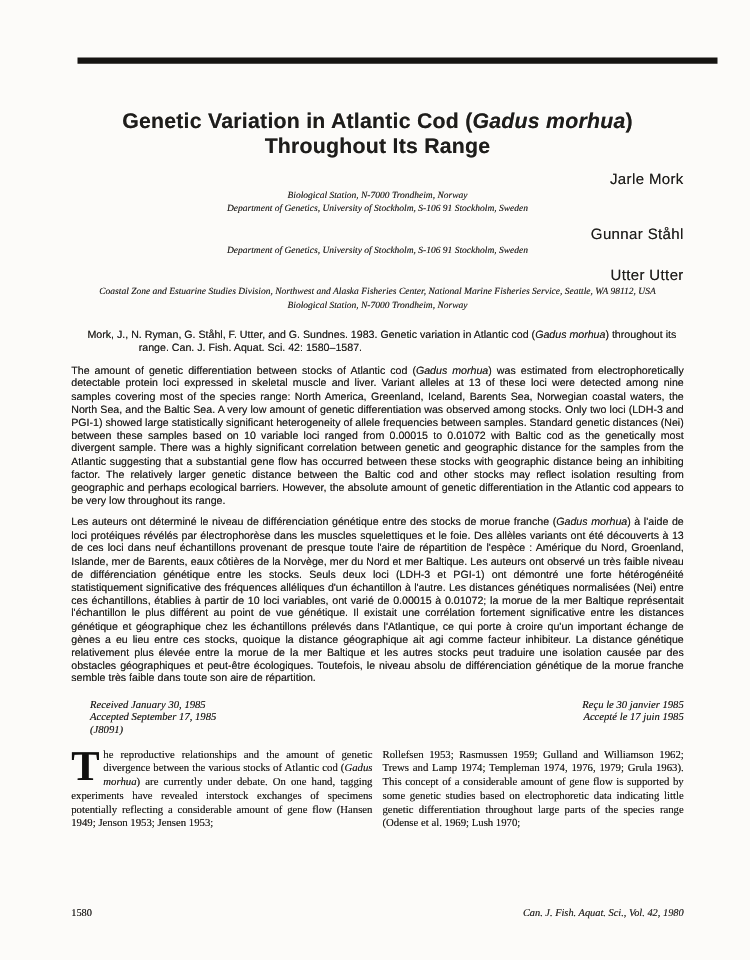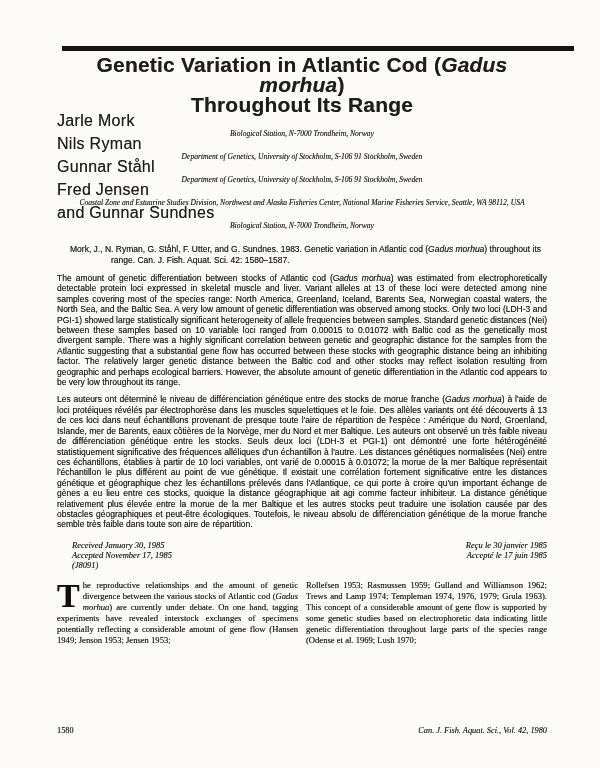--- a/index.html
+++ b/index.html
@@ -18,33 +18,34 @@
     padding:0 53px 0 57px;
   }
   .page *{text-shadow:0 0 0.45px rgba(30,28,25,0.65);}
   .topbar{
     margin:46px 0 0 5px;
     width:512px;height:5px;
     background:#161412;
     text-shadow:none;
   }
   .title{
-    margin:4px 0 0 0;
+    margin:36px 0 0 0;
     text-align:center;
     font-family:"Liberation Sans", sans-serif;
     font-weight:bold;
-    font-size:21px;
+    font-size:17px;
     line-height:20px;
     letter-spacing:0.2px;
   }
   .title .species{font-style:italic;}
   .author-name{
-    text-align:left;
+    margin-top:10px;
+    text-align:right;
     font-family:"Liberation Sans", sans-serif;
-    font-size:16px;
+    font-size:12px;
     line-height:12px;
     letter-spacing:0.3px;
   }
   .author-affil{
     margin-top:2px;
     text-align:center;
     font-style:italic;
     font-size:7.6px;
     line-height:9px;
     color:#2b2a28;
@@ -113,40 +114,38 @@
 
 <div class="page">
 
   <div class="topbar"></div>
 
   <h1 class="title"><span>Genetic Variation in Atlantic Cod (</span><span class="species">Gadus morhua</span><span>)</span><br><span>Throughout Its Range</span></h1>
 
   <div>
     <div class="author-name">Jarle Mork</div>
     <div class="author-affil">Biological Station, N-7000 Trondheim, Norway</div>
-    <div class="author-name">Nils Ryman</div>
     <div class="author-affil">Department of Genetics, University of Stockholm, S-106 91 Stockholm, Sweden</div>
     <div class="author-name">Gunnar Ståhl</div>
     <div class="author-affil">Department of Genetics, University of Stockholm, S-106 91 Stockholm, Sweden</div>
-    <div class="author-name">Fred Jensen</div>
+    <div class="author-name">Utter Utter</div>
     <div class="author-affil">Coastal Zone and Estuarine Studies Division, Northwest and Alaska Fisheries Center, National Marine Fisheries Service, Seattle, WA 98112, USA</div>
-    <div class="author-name">and Gunnar Sundnes</div>
     <div class="author-affil">Biological Station, N-7000 Trondheim, Norway</div>
   </div>
 
   <p class="citation"><span>Mork, J., N. Ryman, G. Ståhl, F. Utter, and G. Sundnes. 1983. Genetic variation in Atlantic cod (</span><span class="species-inline">Gadus morhua</span><span>) throughout its range. Can. J. Fish. Aquat. Sci. 42: 1580–1587.</span></p>
 
   <p class="abstract en"><span>The amount of genetic differentiation between stocks of Atlantic cod (</span><span class="species-inline">Gadus morhua</span><span>) was estimated from electrophoretically detectable protein loci expressed in skeletal muscle and liver. Variant alleles at 13 of these loci were detected among nine samples covering most of the species range: North America, Greenland, Iceland, Barents Sea, Norwegian coastal waters, the North Sea, and the Baltic Sea. A very low amount of genetic differentiation was observed among stocks. Only two loci (LDH-3 and PGI-1) showed large statistically significant heterogeneity of allele frequencies between samples. Standard genetic distances (Nei) between these samples based on 10 variable loci ranged from 0.00015 to 0.01072 with Baltic cod as the genetically most divergent sample. There was a highly significant correlation between genetic and geographic distance for the samples from the Atlantic suggesting that a substantial gene flow has occurred between these stocks with geographic distance being an inhibiting factor. The relatively larger genetic distance between the Baltic cod and other stocks may reflect isolation resulting from geographic and perhaps ecological barriers. However, the absolute amount of genetic differentiation in the Atlantic cod appears to be very low throughout its range.</span></p>
 
   <p class="abstract fr"><span>Les auteurs ont déterminé le niveau de différenciation génétique entre des stocks de morue franche (</span><span class="species-inline">Gadus morhua</span><span>) à l'aide de loci protéiques révélés par électrophorèse dans les muscles squelettiques et le foie. Des allèles variants ont été découverts à 13 de ces loci dans neuf échantillons provenant de presque toute l'aire de répartition de l'espèce : Amérique du Nord, Groenland, Islande, mer de Barents, eaux côtières de la Norvège, mer du Nord et mer Baltique. Les auteurs ont observé un très faible niveau de différenciation génétique entre les stocks. Seuls deux loci (LDH-3 et PGI-1) ont démontré une forte hétérogénéité statistiquement significative des fréquences alléliques d'un échantillon à l'autre. Les distances génétiques normalisées (Nei) entre ces échantillons, établies à partir de 10 loci variables, ont varié de 0.00015 à 0.01072; la morue de la mer Baltique représentait l'échantillon le plus différent au point de vue génétique. Il existait une corrélation fortement significative entre les distances génétique et géographique chez les échantillons prélevés dans l'Atlantique, ce qui porte à croire qu'un important échange de gènes a eu lieu entre ces stocks, quoique la distance géographique ait agi comme facteur inhibiteur. La distance génétique relativement plus élevée entre la morue de la mer Baltique et les autres stocks peut traduire une isolation causée par des obstacles géographiques et peut-être écologiques. Toutefois, le niveau absolu de différenciation génétique de la morue franche semble très faible dans toute son aire de répartition.</span></p>
 
   <div class="dates-row">
     <div class="dates-left">
       <div>Received January 30, 1985</div>
-      <div>Accepted November 17, 1985</div>
+      <div>Accepted September 17, 1985</div>
       <div>(J8091)</div>
     </div>
     <div class="dates-right">
       <div>Reçu le 30 janvier 1985</div>
       <div>Accepté le 17 juin 1985</div>
     </div>
   </div>
 
   <div class="columns">
     <div class="col"><span class="dropcap">T</span><span>he reproductive relationships and the amount of genetic divergence between the various stocks of Atlantic cod (</span><span class="species-inline">Gadus morhua</span><span>) are currently under debate. On one hand, tagging experiments have revealed interstock exchanges of specimens potentially reflecting a considerable amount of gene flow (Hansen 1949; Jenson 1953; Jensen 1953;</span></div>

